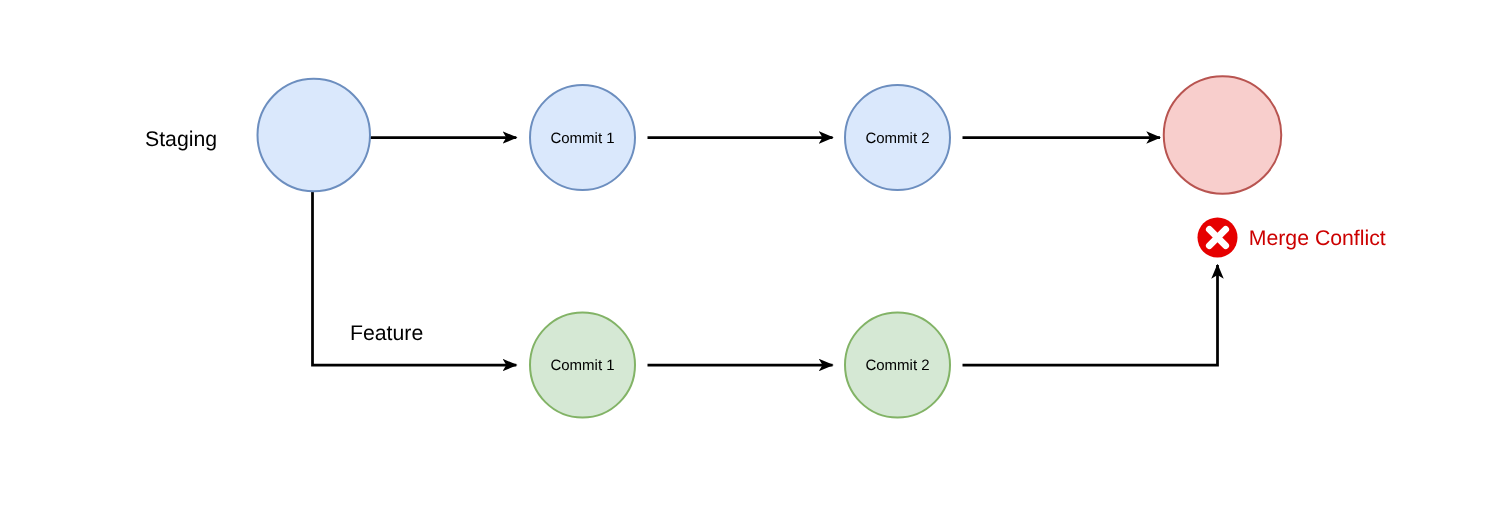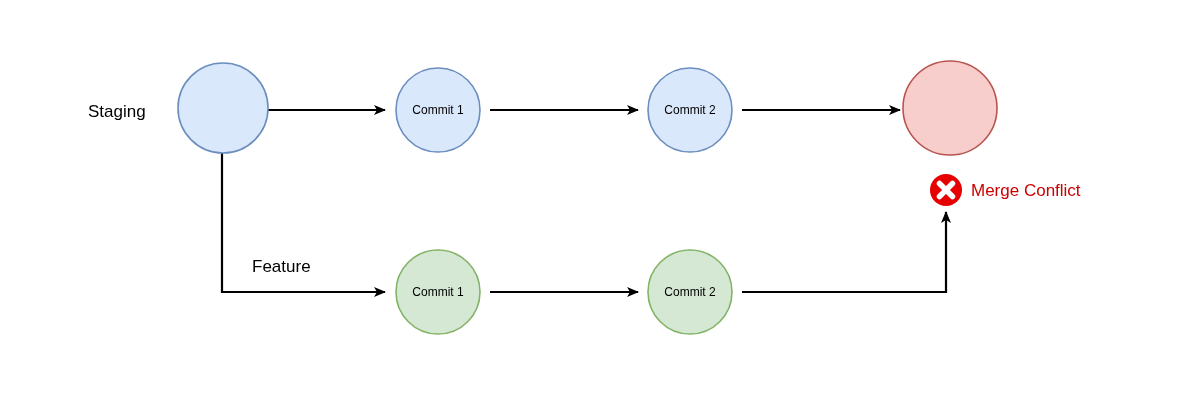--- a/index.html
+++ b/index.html
@@ -12,20 +12,21 @@
     width: 1200px;
     height: 412px;
     font-family: "Liberation Sans", "DejaVu Sans", sans-serif;
     overflow: hidden;
   }
   #diagram-canvas {
     position: relative;
     width: 1040px;
     height: 412px;
     background: #ffffff;
+    margin-left: 28px;
   }
   svg.diagram-svg {
     display: block;
     width: 1200px;
     height: 412px;
   }
   text {
     font-family: "Liberation Sans", "DejaVu Sans", sans-serif;
     fill: #000000;
   }

